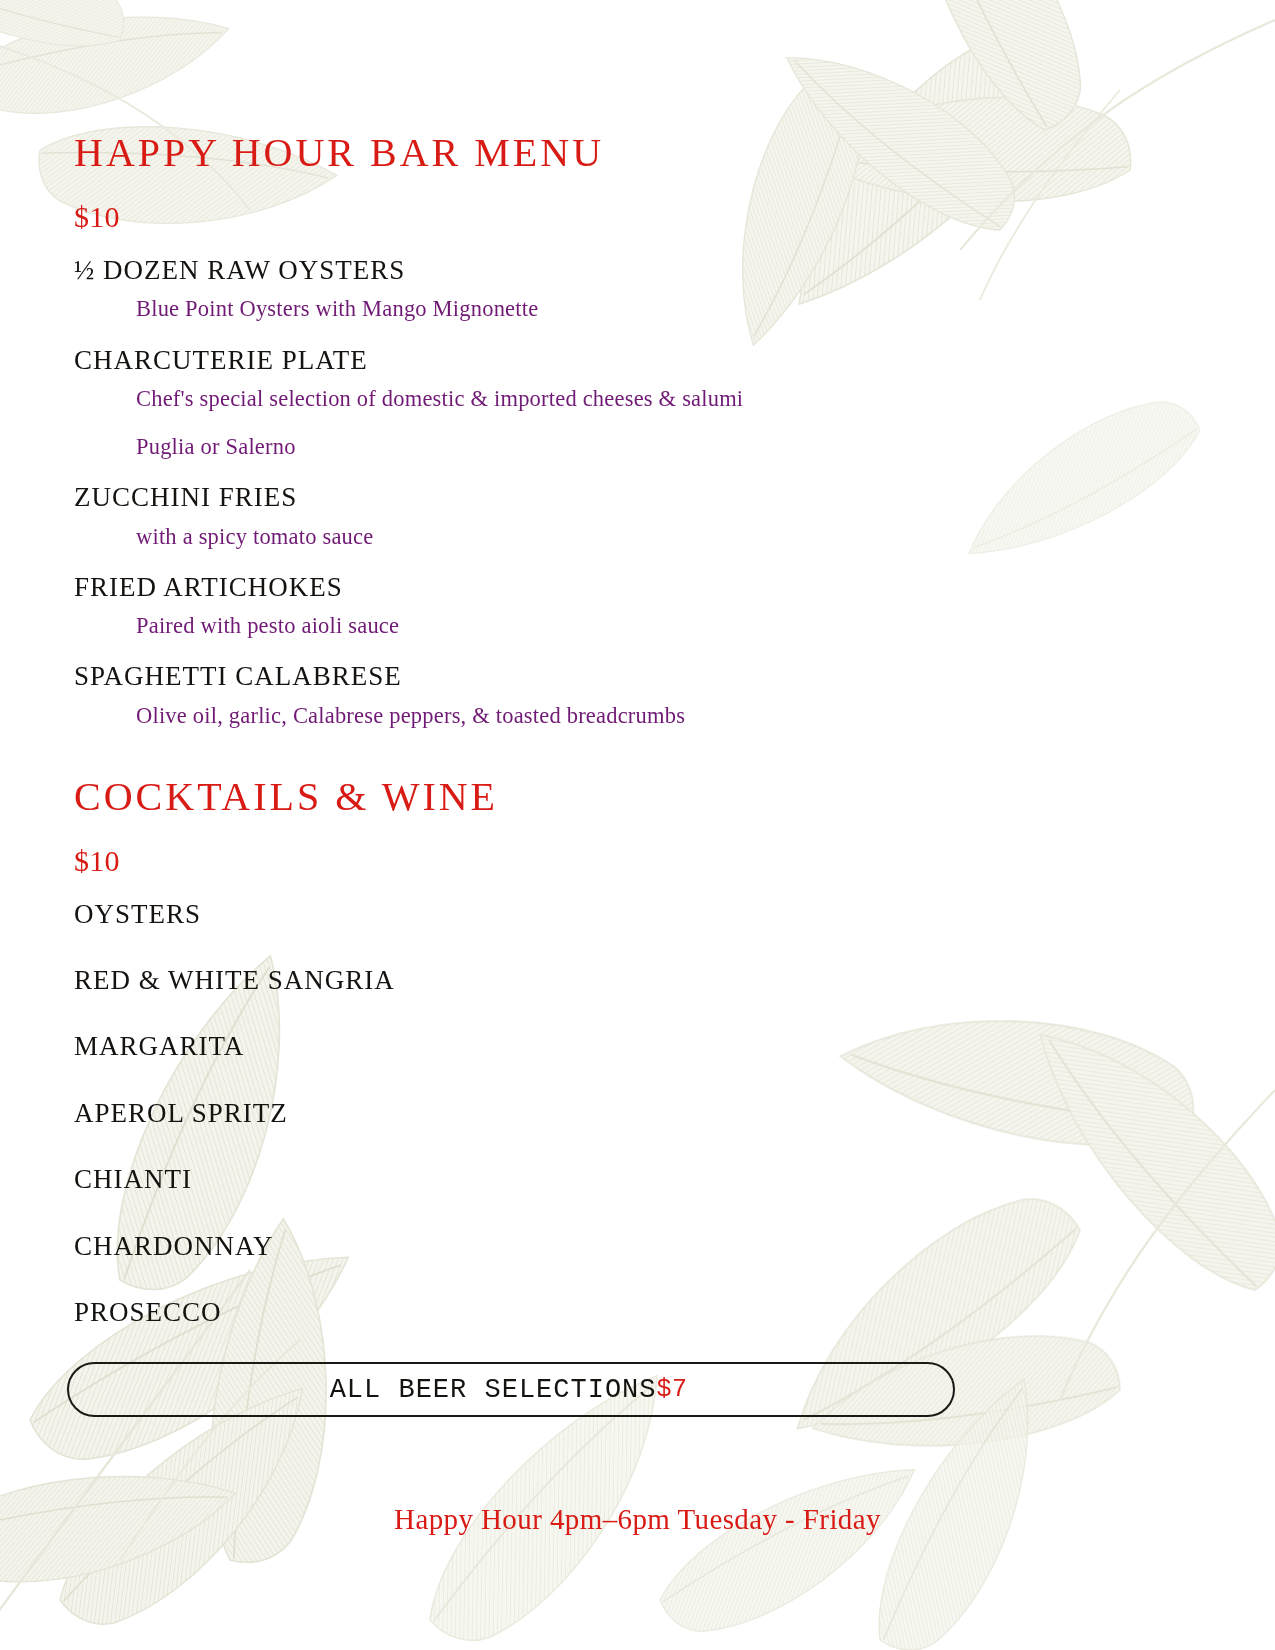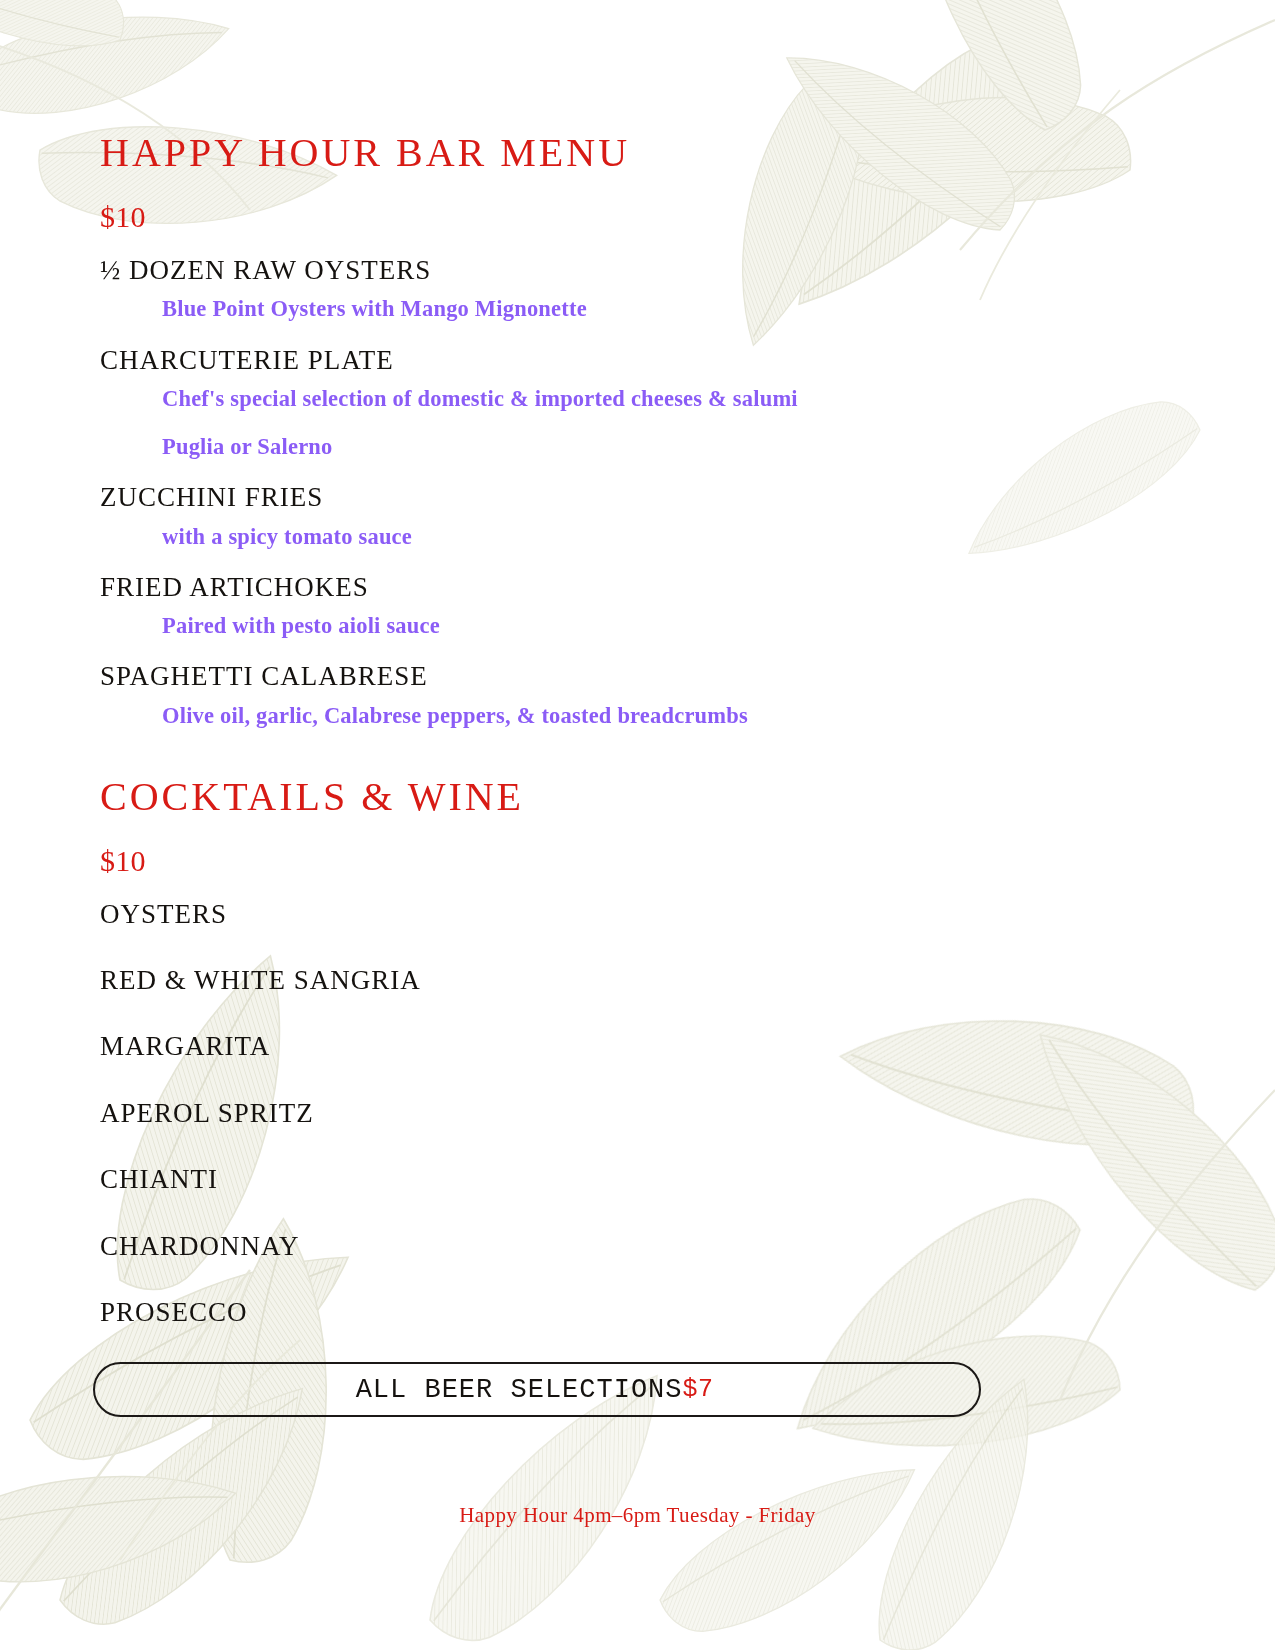--- a/index.html
+++ b/index.html
@@ -24,21 +24,21 @@
     pointer-events:none;
   }
   .watermark svg { display:block; width:100%; height:100%; }
 
   
   .page {
     position:relative;
     z-index:1;
     width:1275px;
     height:1226px;
-    padding:130px 150px 0 100px;
+    padding:130px 150px 0 74px;
   }
 
   .menu-title {
     color:#d81b15;
     font-size:40px;
     letter-spacing:3.0px;
     font-weight:400;
     line-height:1.15;
     white-space:nowrap;
   }
@@ -59,27 +59,27 @@
 
   .item-name {
     color:#15120f;
     font-size:27px;
     letter-spacing:1.0px;
     line-height:1.2;
     font-weight:400;
   }
 
   .item-desc {
-    color:#8b5cf6;
+    color:#701a75;
     font-size:22.5px;
     letter-spacing:0.2px;
     line-height:1.25;
     margin-top:9px;
     margin-left:62px;
-    font-weight:700;
+    font-weight:400;
   }
 
   .section-title {
     color:#d81b15;
     font-size:40px;
     letter-spacing:3.0px;
     font-weight:400;
     line-height:1.15;
     margin-top:44px;
     white-space:nowrap;
@@ -127,21 +127,21 @@
   }
 
   
   .footer {
     position:absolute;
     left:0;
     right:0;
     top:1503px;
     text-align:center;
     color:#d81b15;
-    font-size:21px;
+    font-size:29px;
     letter-spacing:0.4px;
     font-weight:400;
   }
 </style>
 </head>
 <body>
 
 <div class="watermark">
   <svg viewBox="0 0 1275 1650" xmlns="http://www.w3.org/2000/svg" aria-hidden="true">
     <defs>

